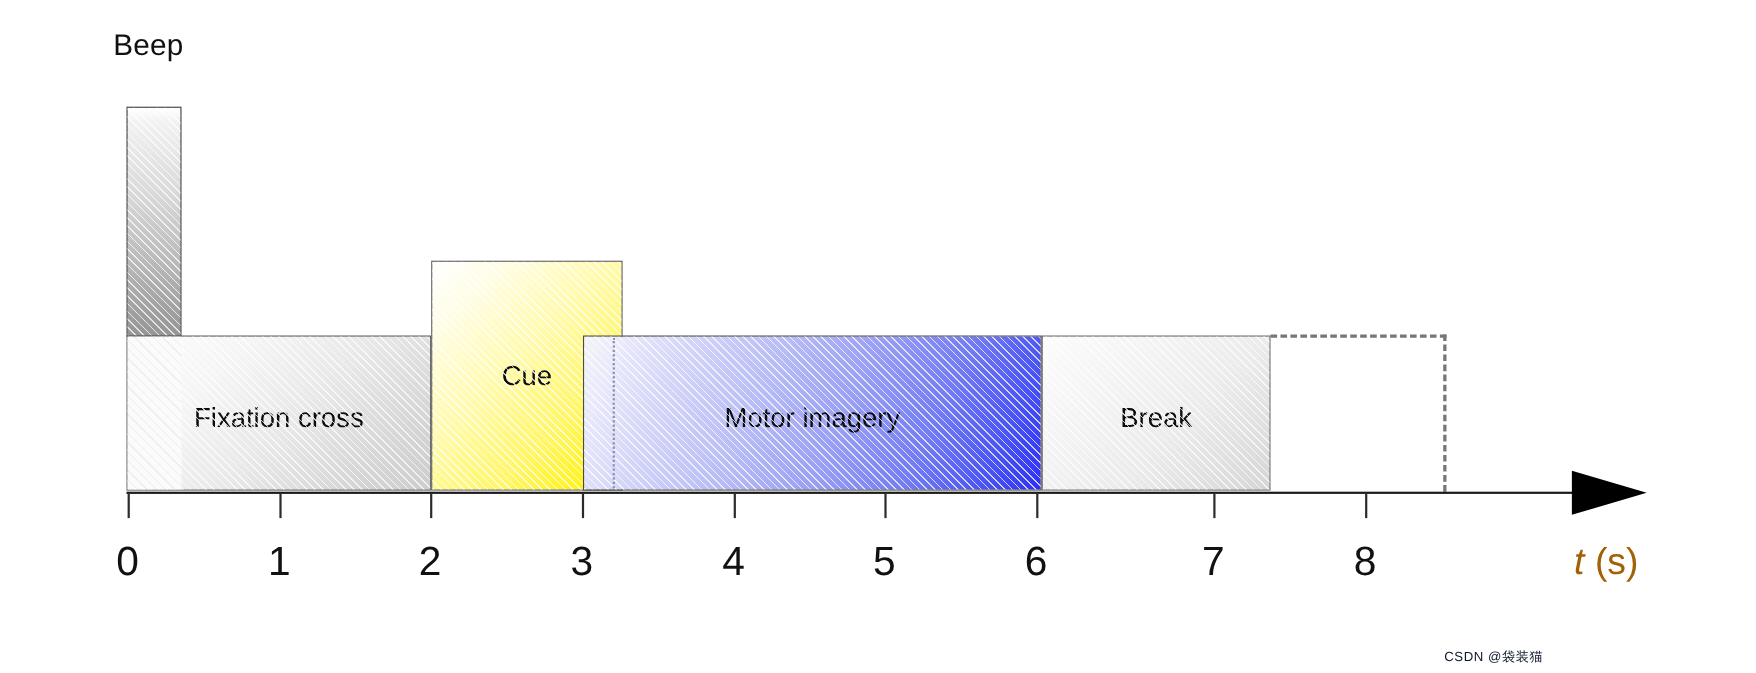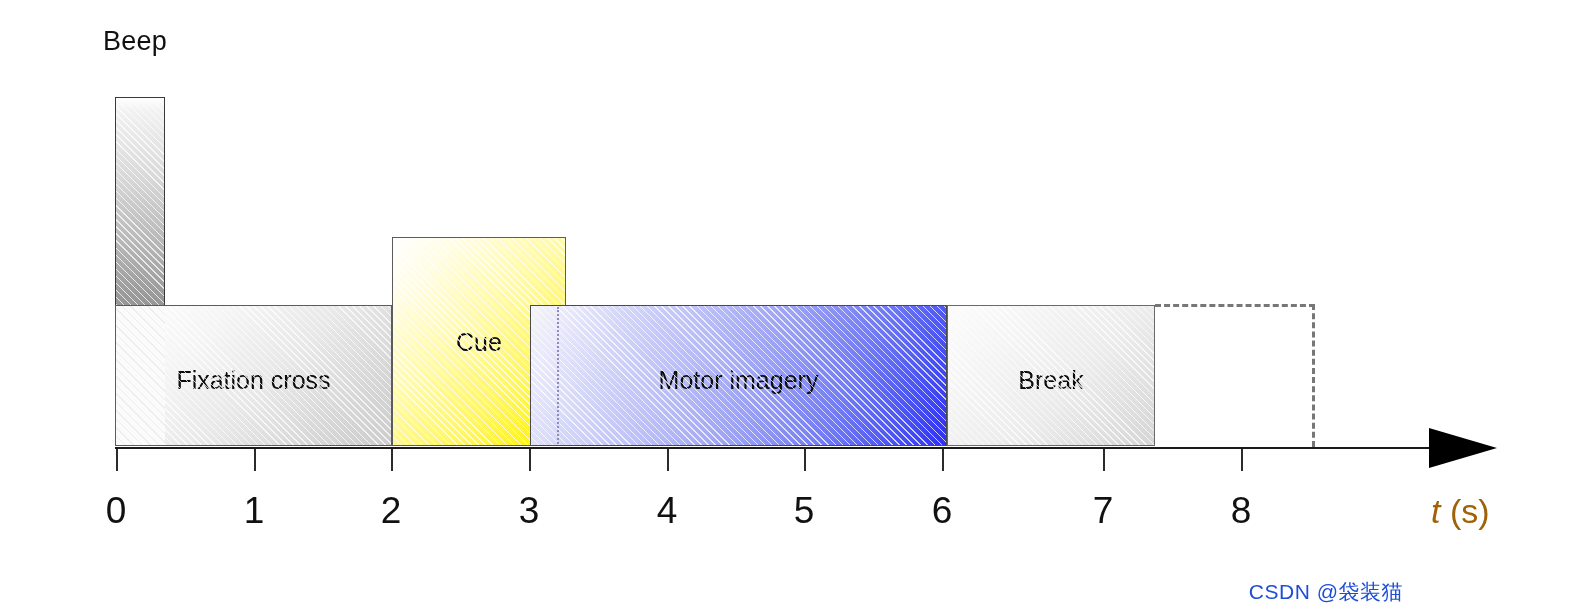--- a/index.html
+++ b/index.html
@@ -111,21 +111,21 @@
   }
   .axis-unit{
     position:absolute;left:1414px;top:492px;
     font-size:34px;color:#a16207;white-space:nowrap;
   }
   .axis-unit i{font-style:italic;}
 
   
   .watermark{
     position:absolute;right:14px;bottom:6px;
-    font-size:21px;color:#1d4ed8;letter-spacing:.5px;white-space:nowrap;
+    font-size:12px;color:#0f172a;letter-spacing:.5px;white-space:nowrap;
   }
 </style>
 </head>
 <body>
 
 <div id="stage">
 
   <div class="beep-label">Beep</div>
 
   <div class="tbox beep-bar hatch"></div>

